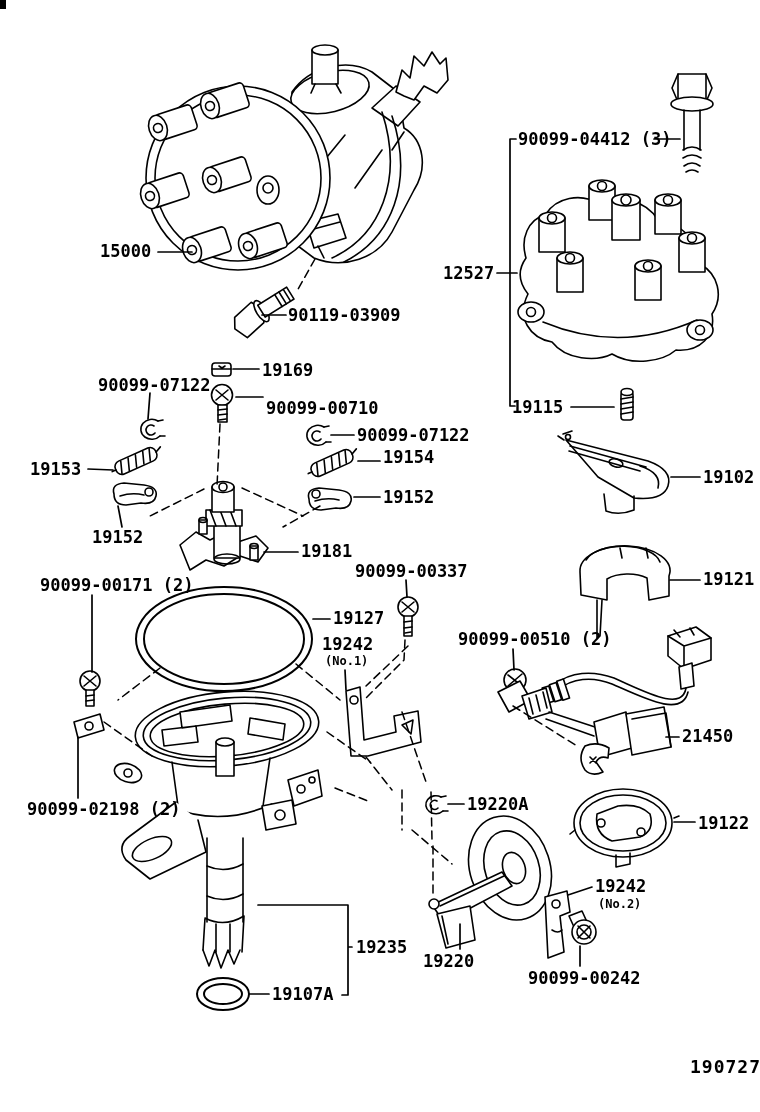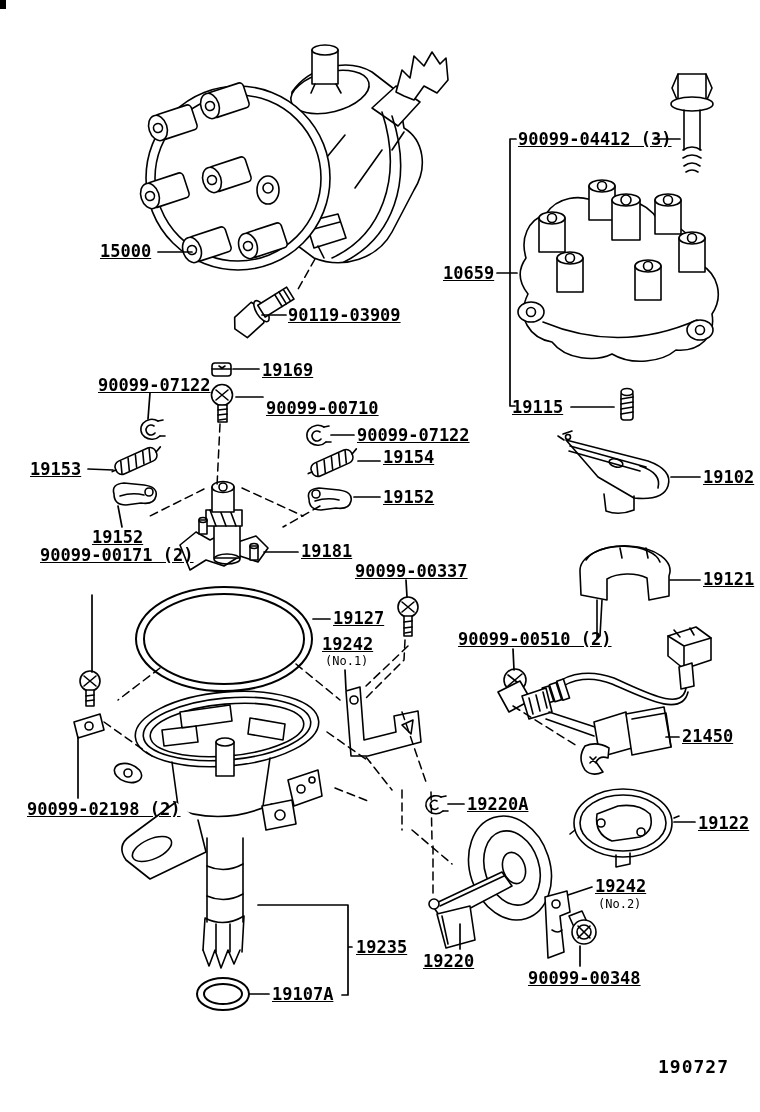--- a/index.html
+++ b/index.html
@@ -3,29 +3,29 @@
 <meta charset="utf-8">
 <style>
   html,body{margin:0;padding:0;background:#e8e8e8;}
   #page{
     position:relative;width:760px;height:1112px;background:#ffffff;
     font-family:"DejaVu Sans Mono","Liberation Mono",monospace;
     overflow:hidden;
   }
   .lbl{
     position:absolute;color:#000;font-weight:bold;font-size:17px;
-    letter-spacing:0px;white-space:nowrap;line-height:1;text-decoration:underline;
+    letter-spacing:0px;white-space:nowrap;line-height:1;
   }
   .sub{
-    position:absolute;color:#000;font-weight:normal;font-size:12px;
+    position:absolute;color:#000;font-weight:bold;font-size:12px;
     white-space:nowrap;line-height:1;text-align:right;
   }
   .pagecode{
     position:absolute;color:#000;font-weight:bold;font-size:18px;
-    letter-spacing:1px;line-height:1;
+    letter-spacing:1px;line-height:1;margin-left:32px;
   }
   svg{position:absolute;left:0;top:0;}
   .corner{position:absolute;left:0;top:0;width:6px;height:9px;background:#000;}
 </style>
 </head>
 <body>
 
 <div id="page">
   <div class="corner"></div>
 
@@ -387,44 +387,44 @@
       <path d="M431,792 L432,840"></path>
       <path d="M412,830 L452,864"></path>
       <path d="M433,846 L433,898"></path>
       <path d="M513,706 L577,746"></path>
     </g>
   </svg>
 
   <div class="lbl" style="left:100px;top:243px">15000</div>
   <div class="lbl" style="left:288px;top:307px">90119-03909</div>
   <div class="lbl" style="left:518px;top:131px">90099-04412 (3)</div>
-  <div class="lbl" style="left:443px;top:265px">10659</div>
+  <div class="lbl" style="left:443px;top:265px">12527</div>
   <div class="lbl" style="left:512px;top:399px">19115</div>
   <div class="lbl" style="left:262px;top:362px">19169</div>
   <div class="lbl" style="left:98px;top:377px">90099-07122</div>
   <div class="lbl" style="left:266px;top:400px">90099-00710</div>
   <div class="lbl" style="left:30px;top:461px">19153</div>
   <div class="lbl" style="left:92px;top:529px">19152</div>
   <div class="lbl" style="left:357px;top:427px">90099-07122</div>
   <div class="lbl" style="left:383px;top:449px">19154</div>
   <div class="lbl" style="left:383px;top:489px">19152</div>
   <div class="lbl" style="left:301px;top:543px">19181</div>
   <div class="lbl" style="left:703px;top:469px">19102</div>
   <div class="lbl" style="left:703px;top:571px">19121</div>
   <div class="lbl" style="left:355px;top:563px">90099-00337</div>
   <div class="lbl" style="left:333px;top:610px">19127</div>
   <div class="lbl" style="left:322px;top:636px">19242</div>
   <div class="sub" style="left:325px;top:655px">(No.1)</div>
-  <div class="lbl" style="left:40px;top:547px">90099-00171 (2)</div>
+  <div class="lbl" style="left:40px;top:577px">90099-00171 (2)</div>
   <div class="lbl" style="left:27px;top:801px">90099-02198 (2)</div>
   <div class="lbl" style="left:458px;top:631px">90099-00510 (2)</div>
   <div class="lbl" style="left:682px;top:728px">21450</div>
   <div class="lbl" style="left:467px;top:796px">19220A</div>
   <div class="lbl" style="left:698px;top:815px">19122</div>
   <div class="lbl" style="left:356px;top:939px">19235</div>
   <div class="lbl" style="left:272px;top:986px">19107A</div>
   <div class="lbl" style="left:423px;top:953px">19220</div>
   <div class="lbl" style="left:595px;top:878px">19242</div>
   <div class="sub" style="left:598px;top:898px">(No.2)</div>
-  <div class="lbl" style="left:528px;top:970px">90099-00348</div>
+  <div class="lbl" style="left:528px;top:970px">90099-00242</div>
 
   <div class="pagecode" style="left:658px;top:1058px">190727</div>
 </div>
 
 </body></html>

